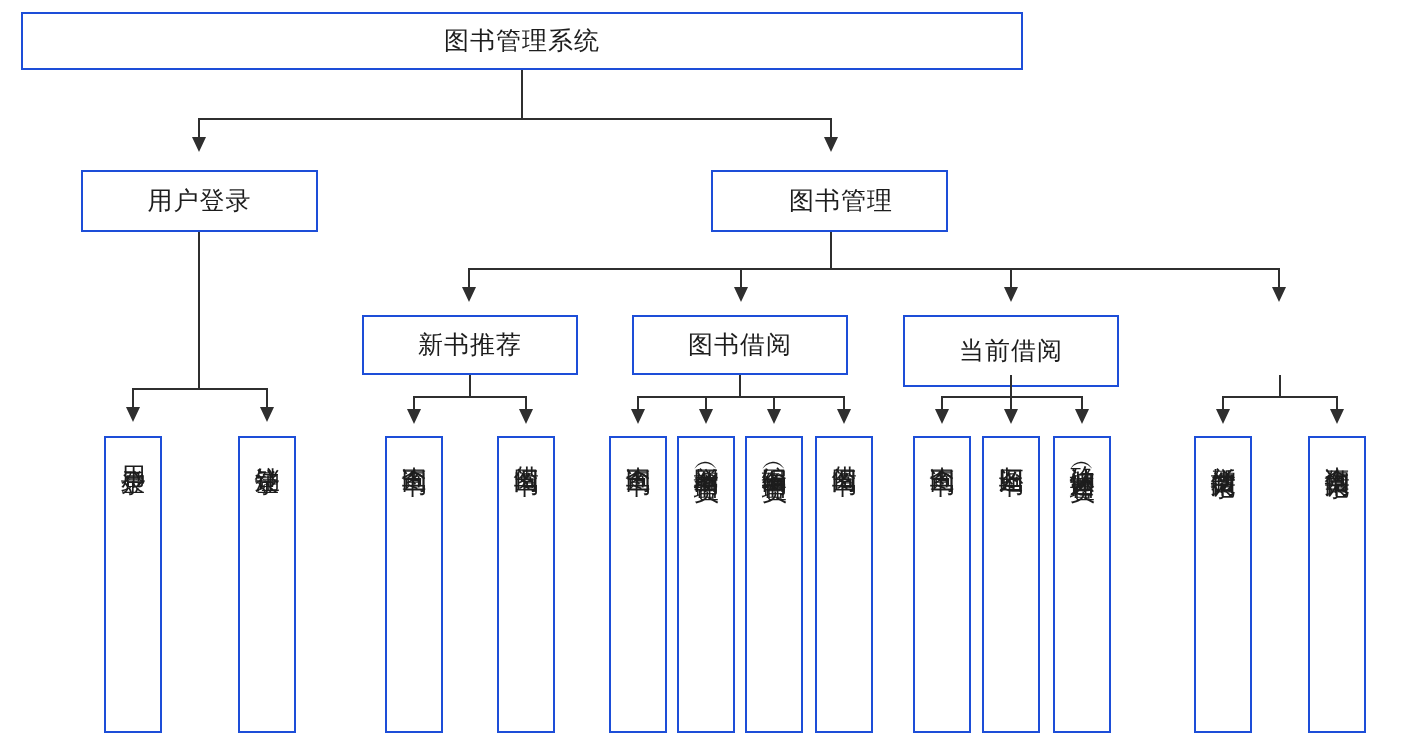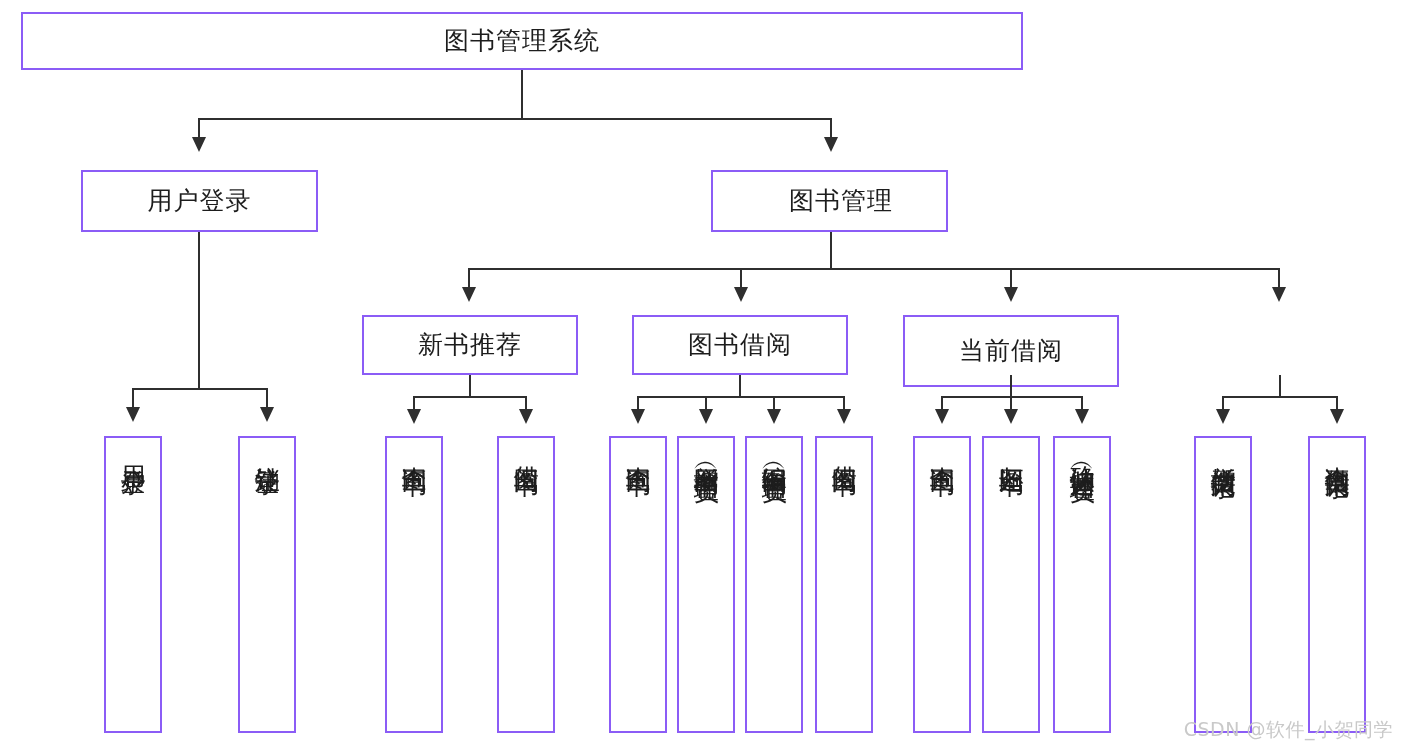--- a/index.html
+++ b/index.html
@@ -12,21 +12,21 @@
     width:1405px;
     height:747px;
     background:#ffffff;
     overflow:hidden;
   }
   
   .node{
     position:absolute;
     box-sizing:border-box;
     background:#ffffff;
-    border:2px solid #8b5cf6;
+    border:2px solid #1d4ed8;
     display:flex;
     align-items:center;
     justify-content:center;
     color:#1d1d1d;
   }
   .node.h{
     font-size:25px;
     line-height:1.1;
     letter-spacing:1px;
   }
@@ -190,15 +190,14 @@
     <span class="vtext">确认归还（管理员）</span>
   </div>
 
   <div class="node v" style="left:1194px;top:436px;width:58px;height:297px;">
     <span class="vtext">新增借阅记录</span>
   </div>
   <div class="node v" style="left:1308px;top:436px;width:58px;height:297px;">
     <span class="vtext">查询借阅记录</span>
   </div>
 
-  <div id="watermark">CSDN @软件_小贺同学</div>
 
 </div>
 
 </body></html>

